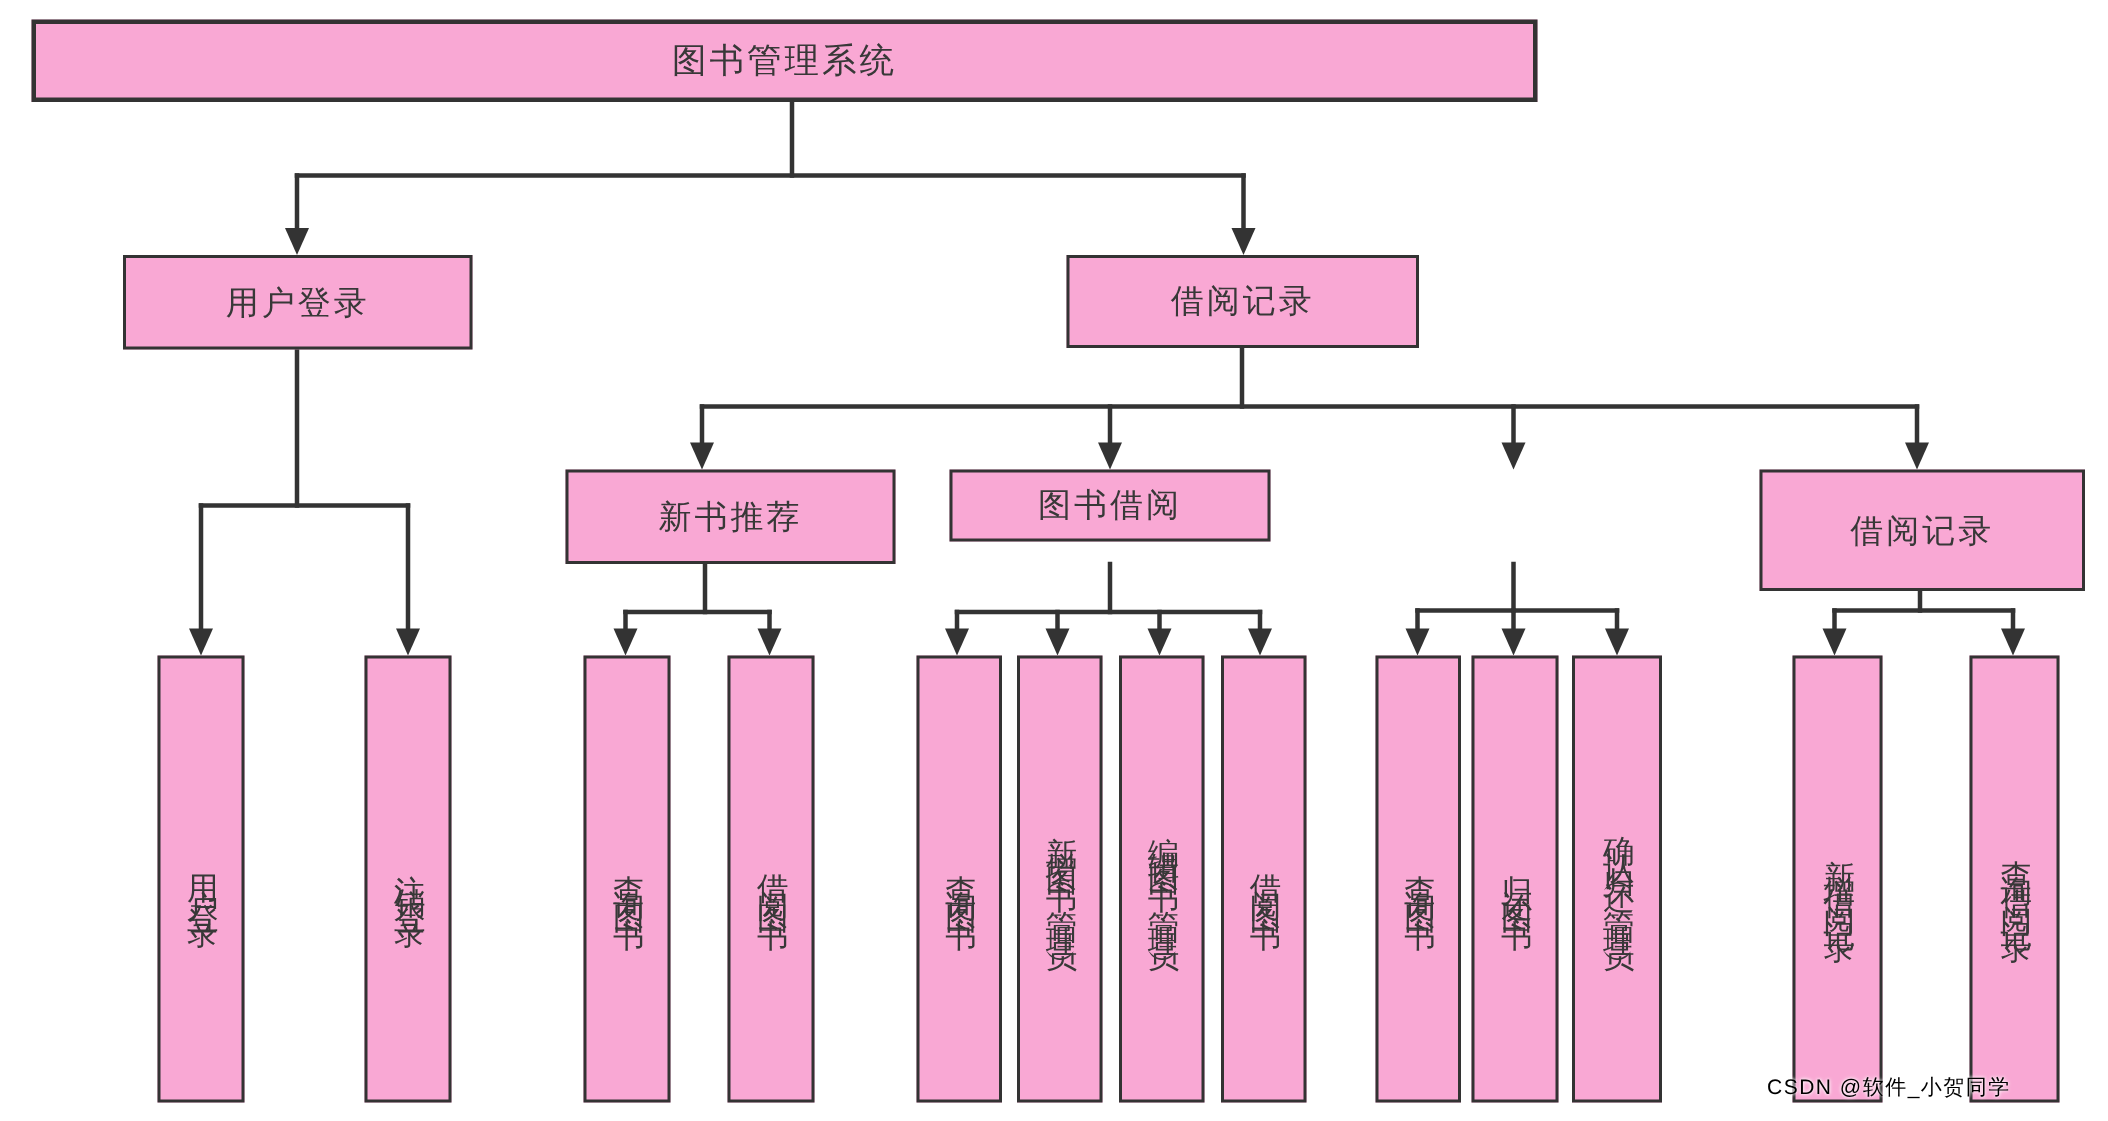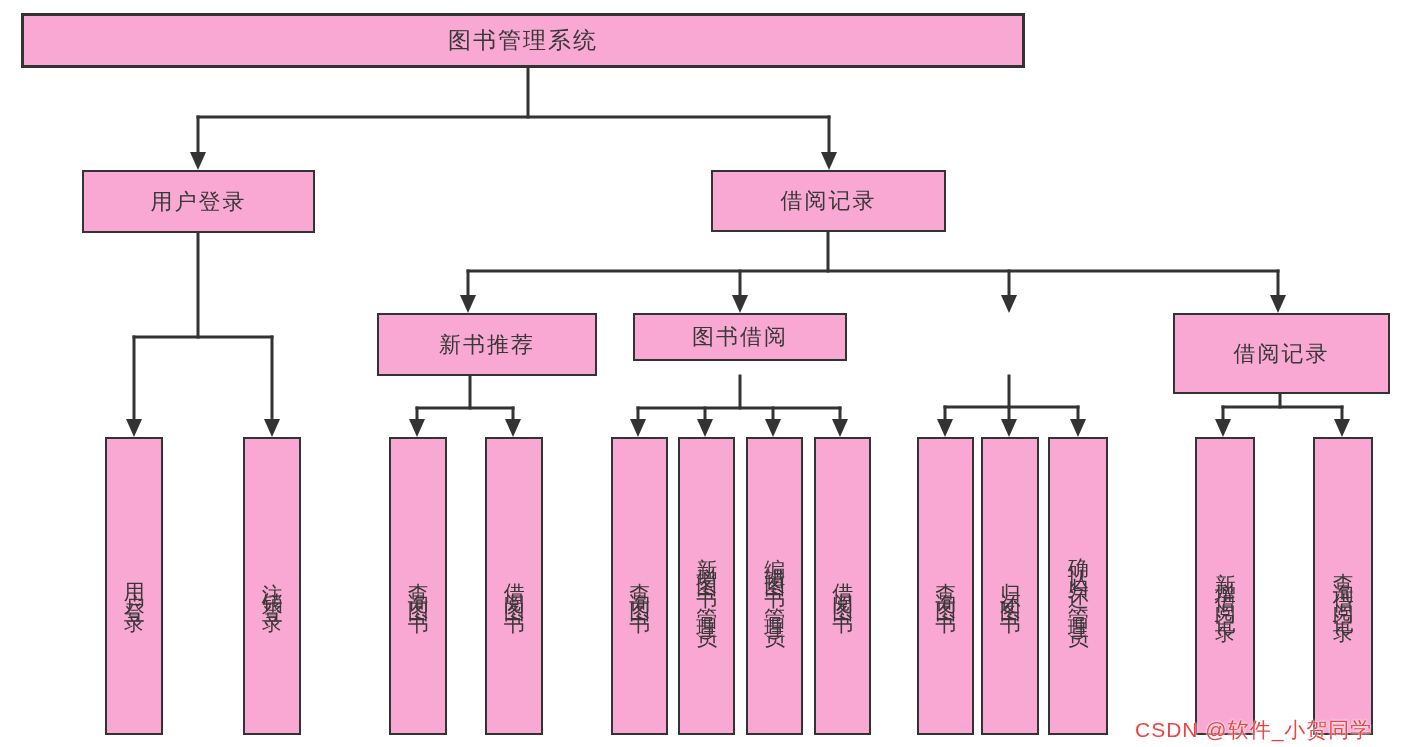--- a/index.html
+++ b/index.html
@@ -26,24 +26,24 @@
   .h{font-size:22px;letter-spacing:2px;}
   .root-box{border-width:3px;font-size:23px;}
   .v{
     writing-mode:vertical-rl;
     text-orientation:mixed;
     font-size:21px;
     letter-spacing:10px;
   }
   .watermark{
     position:absolute;
-    left:1135px;top:716px;
-    font-size:21px;
+    left:1178px;top:716px;
+    font-size:14px;
     letter-spacing:1px;
-    color:#ef4444;
+    color:#000000;
     white-space:nowrap;
     text-shadow:0 0 3px #ffffff,0 0 2px #ffffff;
     z-index:5;
   }
   line,polyline{stroke:#333333;stroke-width:3;fill:none;stroke-linecap:square;}
   polygon{fill:#333333;stroke:none;}
 </style>
 </head>
 <body>
 

